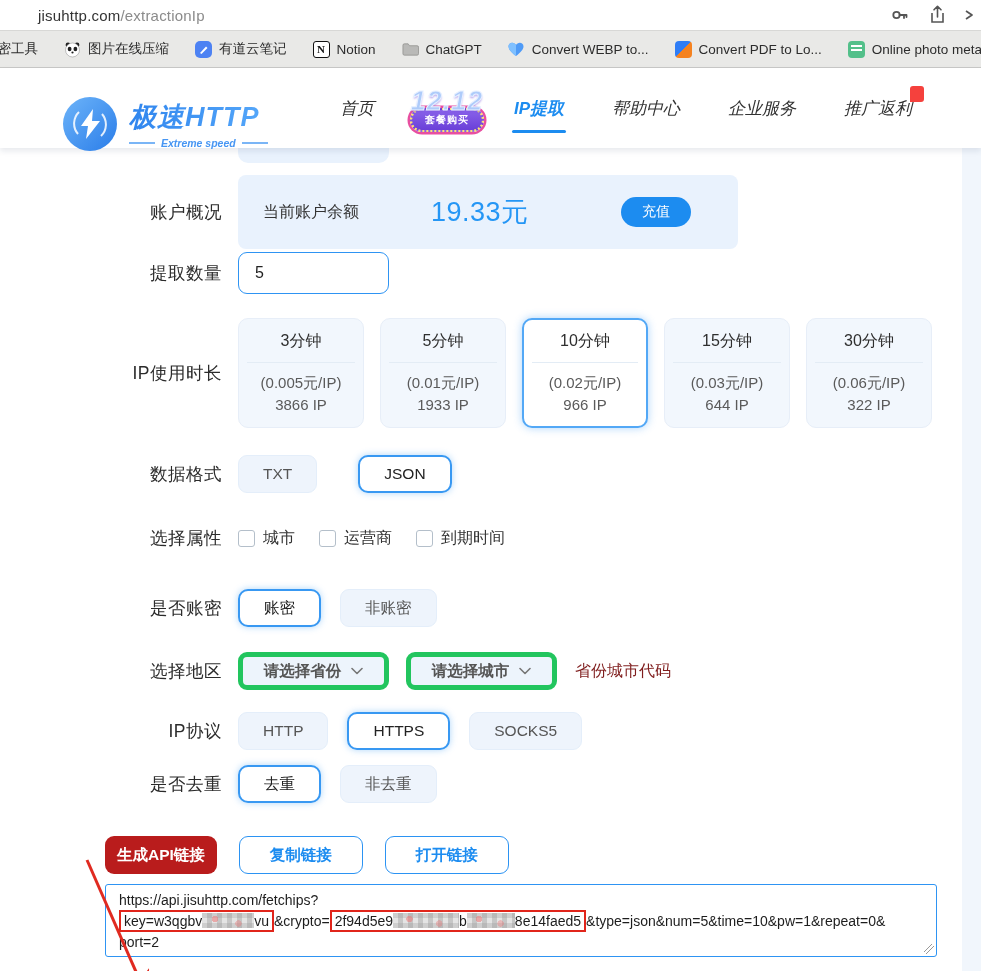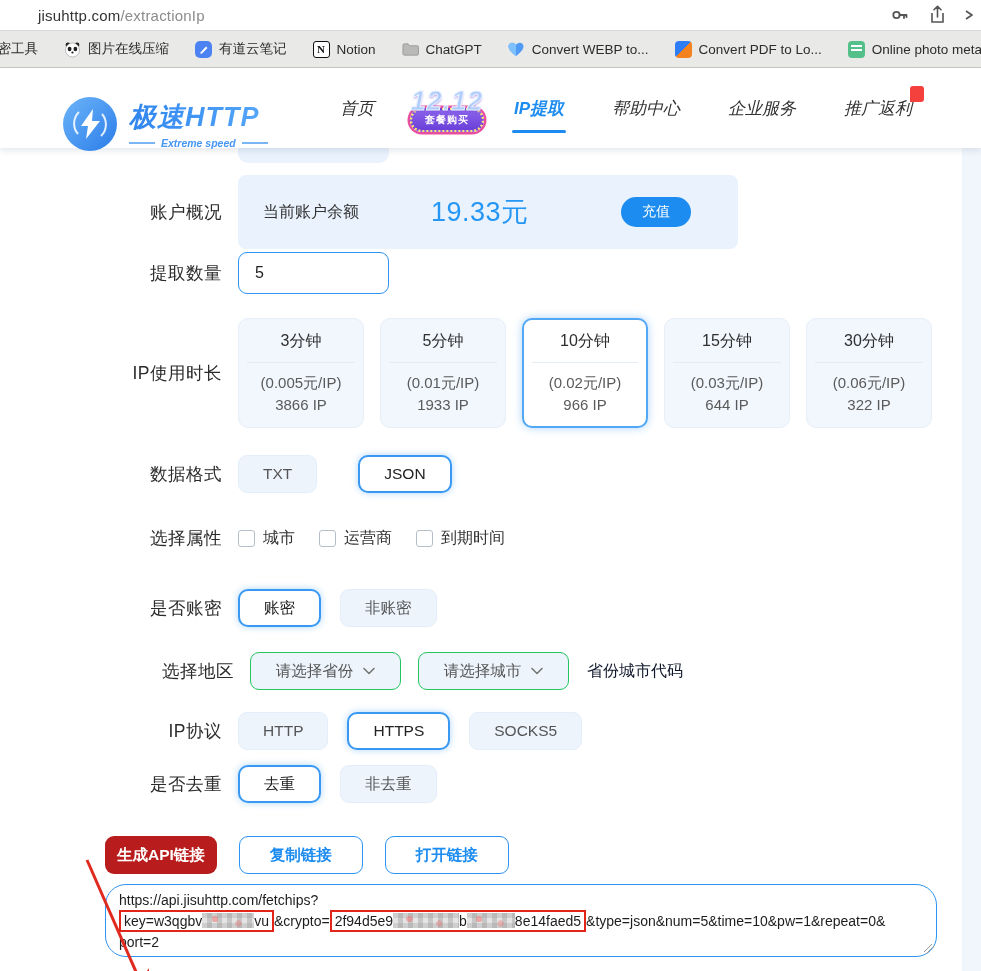--- a/index.html
+++ b/index.html
@@ -64,30 +64,30 @@
   
   .chip-row{display:flex;gap:19px;}
   .chip{height:38px;padding:0 24px;display:flex;align-items:center;justify-content:center;background:#eef4fc;border:1px solid #e4eefa;border-radius:9px;font-size:15.5px;color:#555;cursor:pointer;}
   .chip.selected{background:#fff;border:2px solid #3898f2;color:#222;box-shadow:0 0 7px rgba(56,152,242,.40);border-radius:10px;}
   .fmt-gap{width:3px;}
   
   .cb-group{display:flex;align-items:center;gap:24px;}
   .cb-item{display:flex;align-items:center;gap:8px;font-size:16px;color:#333;cursor:pointer;}
   .cb-box{width:17px;height:17px;border:1.5px solid #b4bfca;border-radius:3px;background:#fff;}
   
-  .select{width:151px;height:38px;background:#edf4fc;border:1px solid #22c55e;border-radius:9px;display:flex;align-items:center;justify-content:center;gap:10px;font-size:15.5px;color:#555;cursor:pointer;}
+  .select{width:151px;height:38px;background:#edf4fc;border:5px solid #22c55e;border-radius:9px;display:flex;align-items:center;justify-content:center;gap:10px;font-size:15.5px;color:#555;cursor:pointer;font-weight:bold;}
   .sel-gap{width:17px;}
-  .code-link{margin-left:18px;color:#0f172a;font-size:16px;text-decoration:none;cursor:pointer;}
+  .code-link{margin-left:18px;color:#7f1d1d;font-size:16px;text-decoration:none;cursor:pointer;}
   
   .actions{position:absolute;left:105px;display:flex;gap:22px;}
   .btn{height:38px;border-radius:9px;font-size:15.5px;cursor:pointer;font-family:inherit;}
   .btn-primary{background:#b91c1c;color:#fff;border:none;padding:0 12px;font-weight:600;}
   .btn-outline{background:#fff;color:#1c8cf0;border:1.5px solid #2b93f3;padding:0 30px;font-weight:600;}
   
-  .api-box{position:absolute;left:105px;top:736px;width:832px;height:73px;border:1.5px solid #2e94f3;border-radius:21px;background:#fff;padding:5px 13px;font-size:14px;color:#1d1d1d;line-height:21px;word-break:break-all;}
+  .api-box{position:absolute;left:105px;top:736px;width:832px;height:73px;border:1.5px solid #2e94f3;border-radius:3px;background:#fff;padding:5px 13px;font-size:14px;color:#1d1d1d;line-height:21px;word-break:break-all;}
   .api-box::after{content:"";position:absolute;right:2px;bottom:2px;width:10px;height:10px;background:
     linear-gradient(135deg,transparent 0 5px,#999 5px 6px,transparent 6px 8px,#999 8px 9px,transparent 9px);}
   .redbox{border:2px solid #e1251b;padding:1px 3px;}
   .mosaic{display:inline-block;height:15px;vertical-align:-2px;background:
     radial-gradient(circle at 25% 40%, rgba(235,120,120,.55) 0 3px, transparent 3.5px),
     radial-gradient(circle at 70% 70%, rgba(235,120,120,.40) 0 3px, transparent 3.5px),
     repeating-linear-gradient(0deg,rgba(150,150,150,.28) 0 5px,rgba(0,0,0,0) 5px 10px),
     repeating-linear-gradient(90deg,#e4e4e4 0 5px,#c6c6c6 5px 10px);}
   .m52{width:52px;} .m66{width:66px;} .m48{width:48px;}
   
@@ -296,21 +296,21 @@
   </div>
 
   <div class="row" style="top:441px;right:19px;">
     <div class="row-label">是否账密</div>
     <div class="chip-row">
       <span class="chip selected">账密</span>
       <span class="chip">非账密</span>
     </div>
   </div>
 
-  <div class="row" style="top:504px;right:11px;padding-left:12px;">
+  <div class="row" style="top:504px;right:11px;">
     <div class="row-label">选择地区</div>
     <div class="select">
       <span>请选择省份</span>
       <svg width="12" height="8" viewBox="0 0 12 8">
           <path d="M1 1.5 L6 6.5 L11 1.5" fill="none" stroke="#777" stroke-width="1.6" stroke-linecap="round" stroke-linejoin="round"></path>
         </svg>
     </div>
     <span class="sel-gap"></span>
     <div class="select">
       <span>请选择城市</span>

